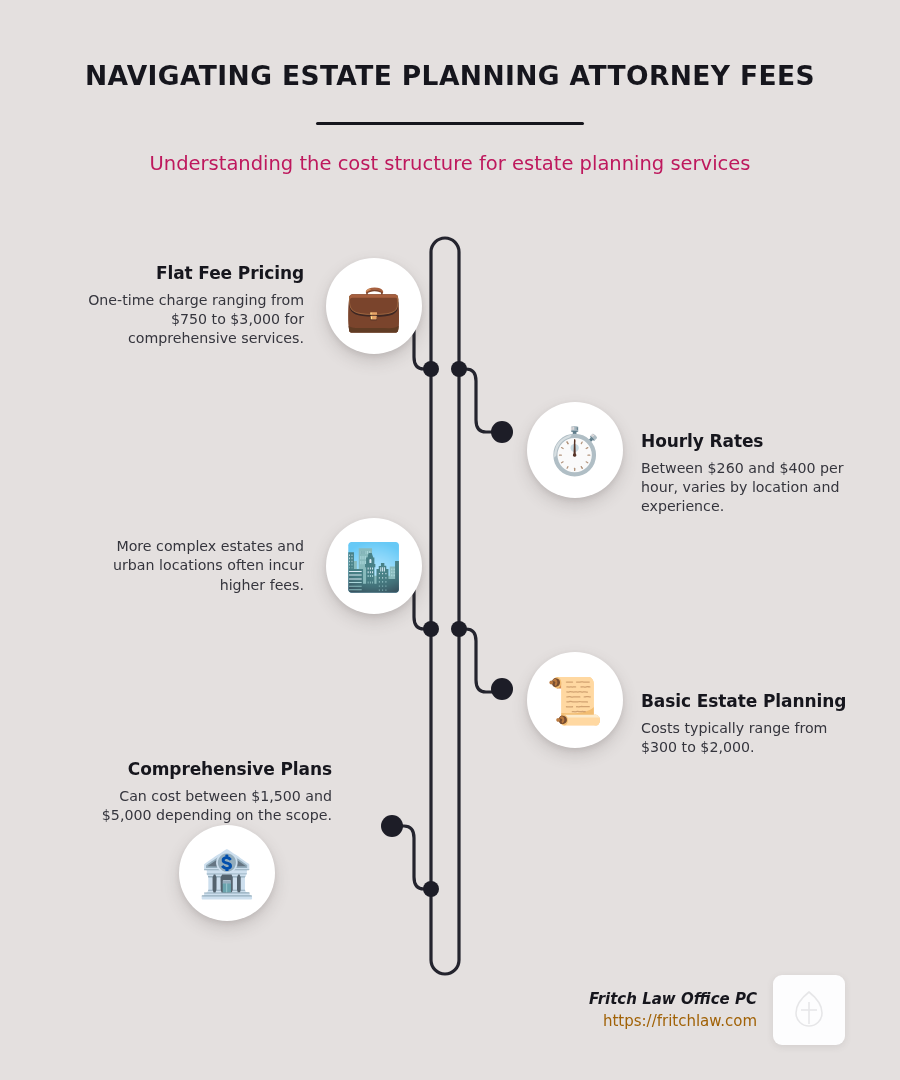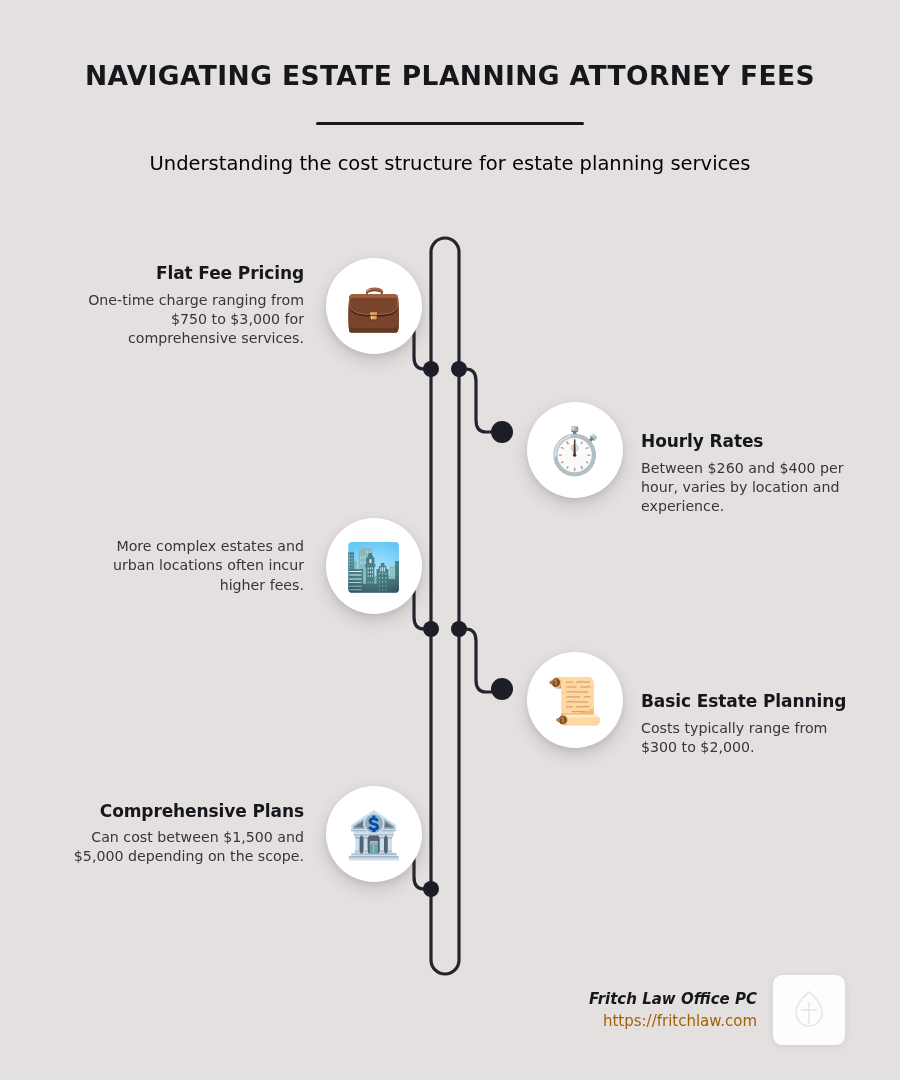--- a/index.html
+++ b/index.html
@@ -41,21 +41,21 @@
     width: 268px;
     height: 3px;
     background: #16161d;
     margin: 30px auto 0 auto;
     border-radius: 2px;
   }
   .subtitle {
     margin: 26px 0 0 0;
     font-size: 19.5px;
     font-weight: 400;
-    color: #000000;
+    color: #be185d;
     line-height: 1.3;
   }
 
   
   #rails {
     position: absolute;
     top: 0;
     left: 0;
     width: 900px;
     height: 1080px;
@@ -249,21 +249,21 @@
   <div class="row row-right" style="top: 644px;">
     <div class="icon-circle">
       <span class="icon-glyph">📜</span>
     </div>
     <div class="text-block">
       <p class="item-title">Basic Estate Planning</p>
       <p class="item-desc">Costs typically range from $300 to $2,000.</p>
     </div>
   </div>
 
-  <div class="row row-left" style="top: 786px;">
+  <div class="row row-left" style="top: 760px; flex-direction: column;">
     <div class="text-block">
       <p class="item-title">Comprehensive Plans</p>
       <p class="item-desc">Can cost between $1,500 and $5,000 depending on the scope.</p>
     </div>
     <div class="icon-circle">
       <span class="icon-glyph">🏦</span>
     </div>
   </div>
 
   <div class="footer">

